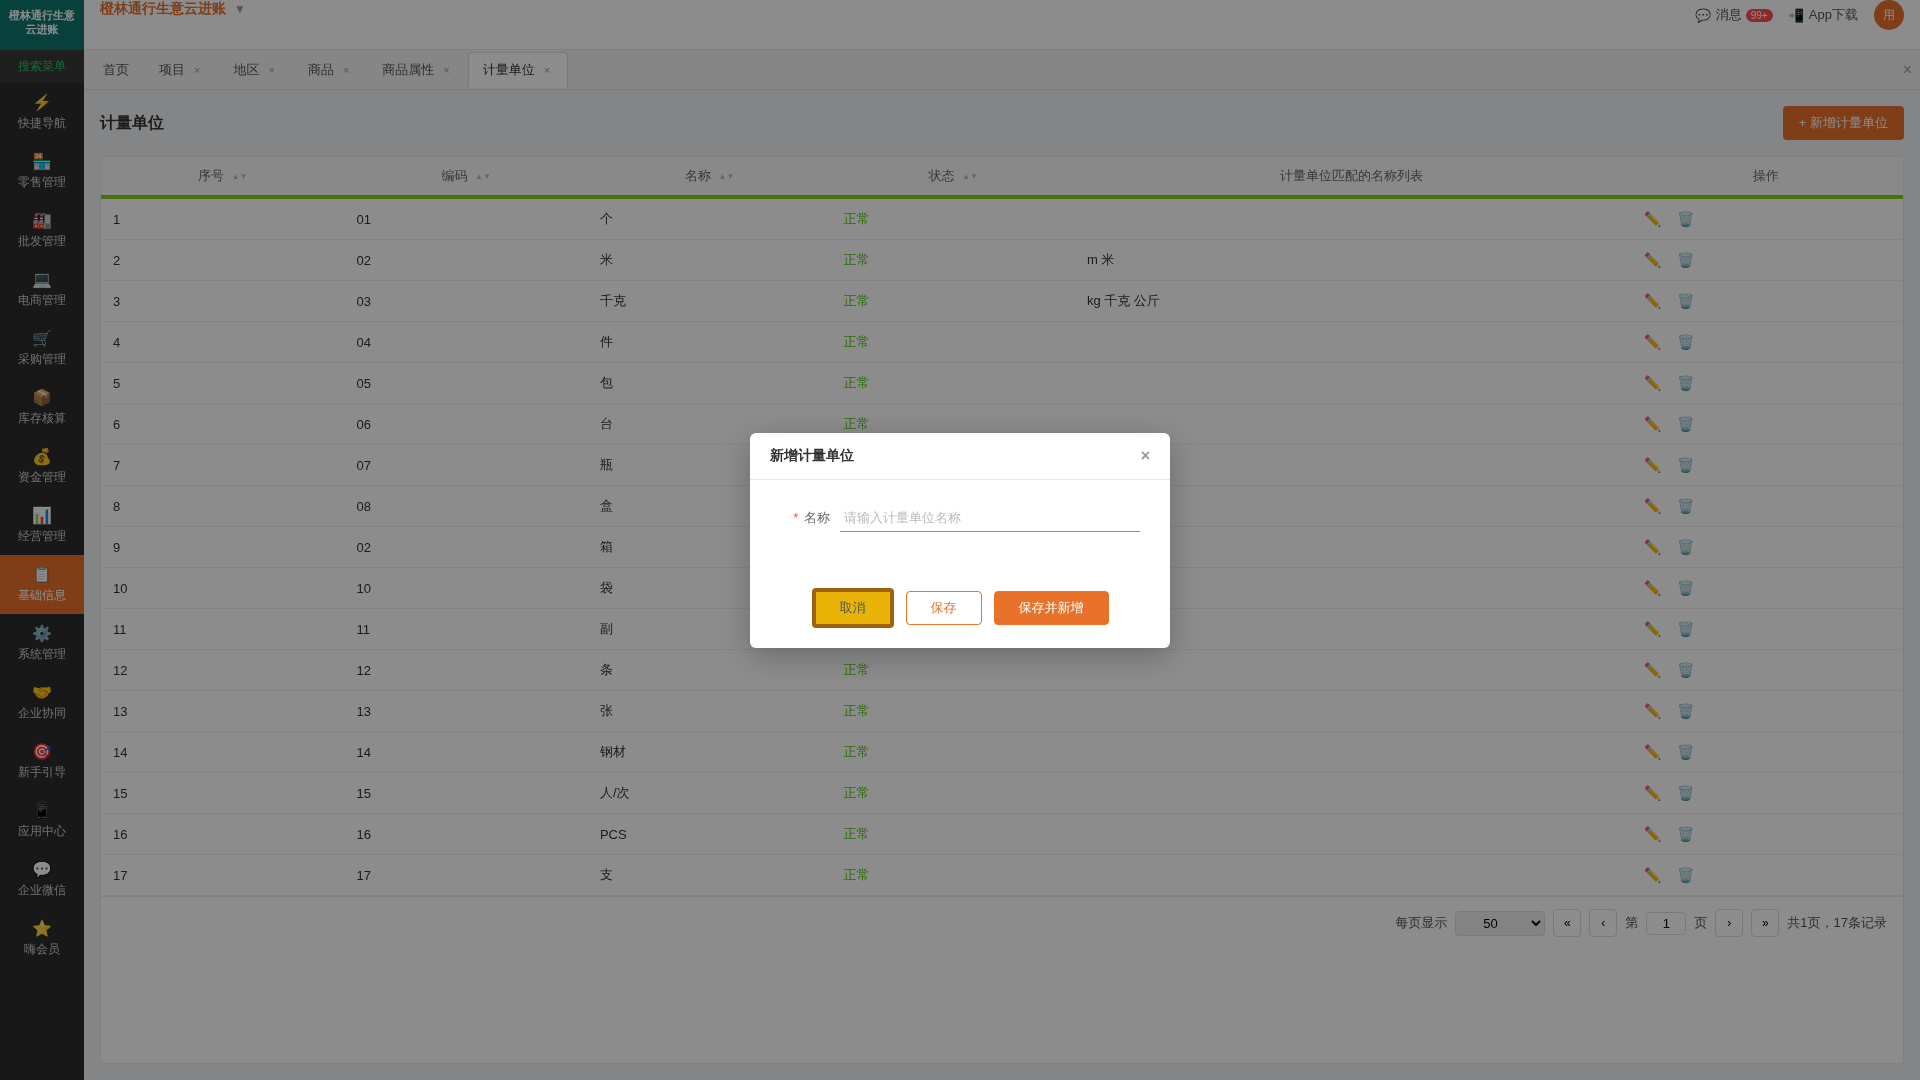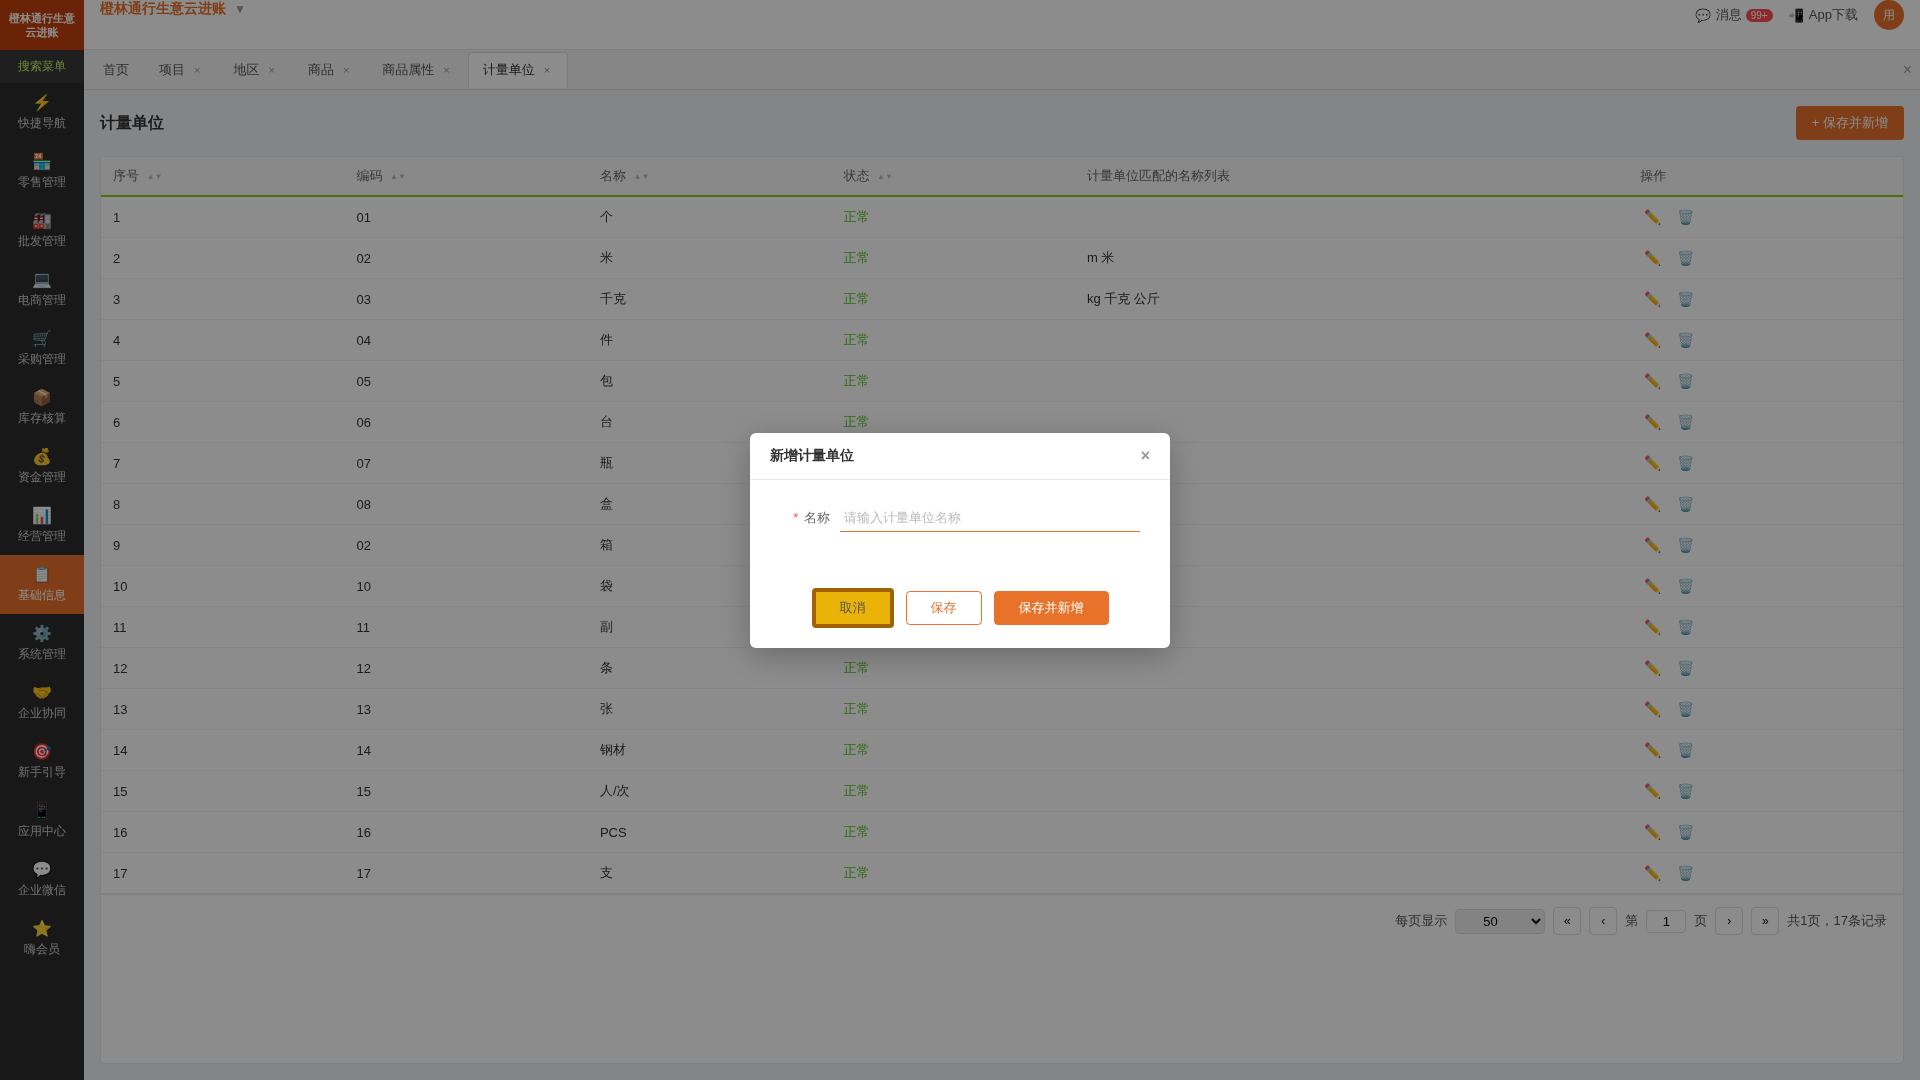--- a/index.html
+++ b/index.html
@@ -11,44 +11,45 @@
       background: #2d2d2d;
       display: flex;
       flex-direction: column;
       align-items: center;
       padding-top: 0;
       flex-shrink: 0;
       z-index: 10;
     }
     .sidebar-logo {
       width: 100%;
-      background: #c2410c;
-      display: flex;
-      align-items: center;
+      background: #0f766e;
+      display: flex;
+      align-items: flex-start;
       justify-content: center;
       height: 50px;
+      padding: 8px;
     }
     .logo-text {
       color: white;
       font-size: 11px;
       font-weight: bold;
       text-align: center;
       line-height: 1.3;
     }
     .sidebar-search {
       width: 100%;
       padding: 8px 6px;
       background: #3a3a3a;
       display: flex;
       align-items: center;
       justify-content: center;
       cursor: pointer;
     }
     .sidebar-search span {
-      color: #bef264;
+      color: #22c55e;
       font-size: 12px;
     }
     .sidebar-nav-item {
       width: 100%;
       padding: 10px 4px;
       text-align: center;
       color: #ccc;
       cursor: pointer;
       font-size: 12px;
       display: flex;
@@ -206,24 +207,24 @@
       flex: 1;
     }
     table {
       width: 100%;
       border-collapse: collapse;
       font-size: 13px;
     }
     thead th {
       background: #fafafa;
       padding: 10px 12px;
-      text-align: left;
+      text-align: center;
       color: #666;
       font-weight: 500;
-      border-bottom: 2px solid #84cc16;
+      border-bottom: 4px solid #84cc16;
       white-space: nowrap;
     }
     thead th .sort-icons {
       display: inline-flex;
       flex-direction: column;
       margin-left: 4px;
       font-size: 8px;
       color: #bbb;
       vertical-align: middle;
     }
@@ -512,21 +513,21 @@
       <span>计量单位</span>
       <span class="tab-close">×</span>
     </div>
     <span class="tab-bar-close">×</span>
   </div>
 
   <div class="content-area">
 
     <div class="page-header">
       <h2 class="page-title">计量单位</h2>
-      <button class="add-btn">+ 保存并新增</button>
+      <button class="add-btn">+ 新增计量单位</button>
     </div>
 
     <div class="table-container">
       <table>
         <thead>
           <tr>
             <th>
               序号 <span class="sort-icons">▲▼</span>
             </th>
             <th>

